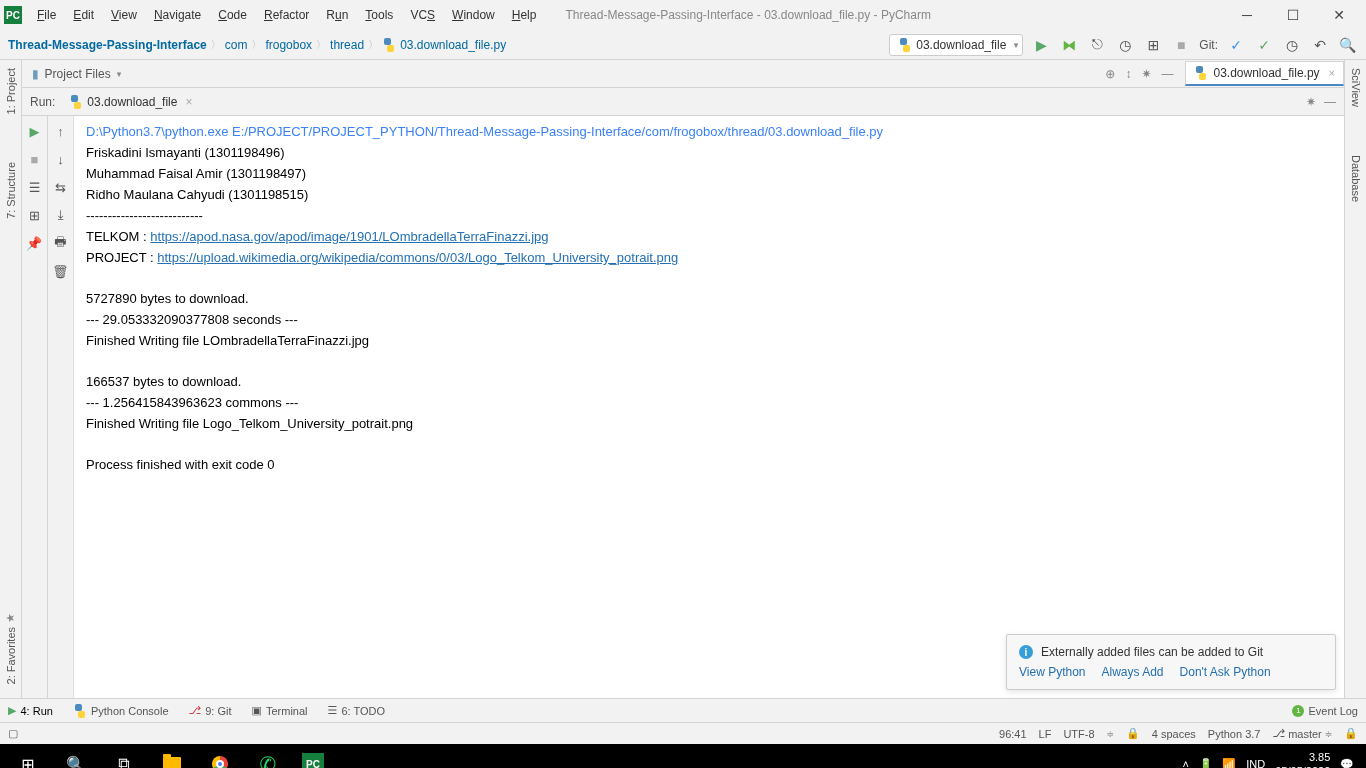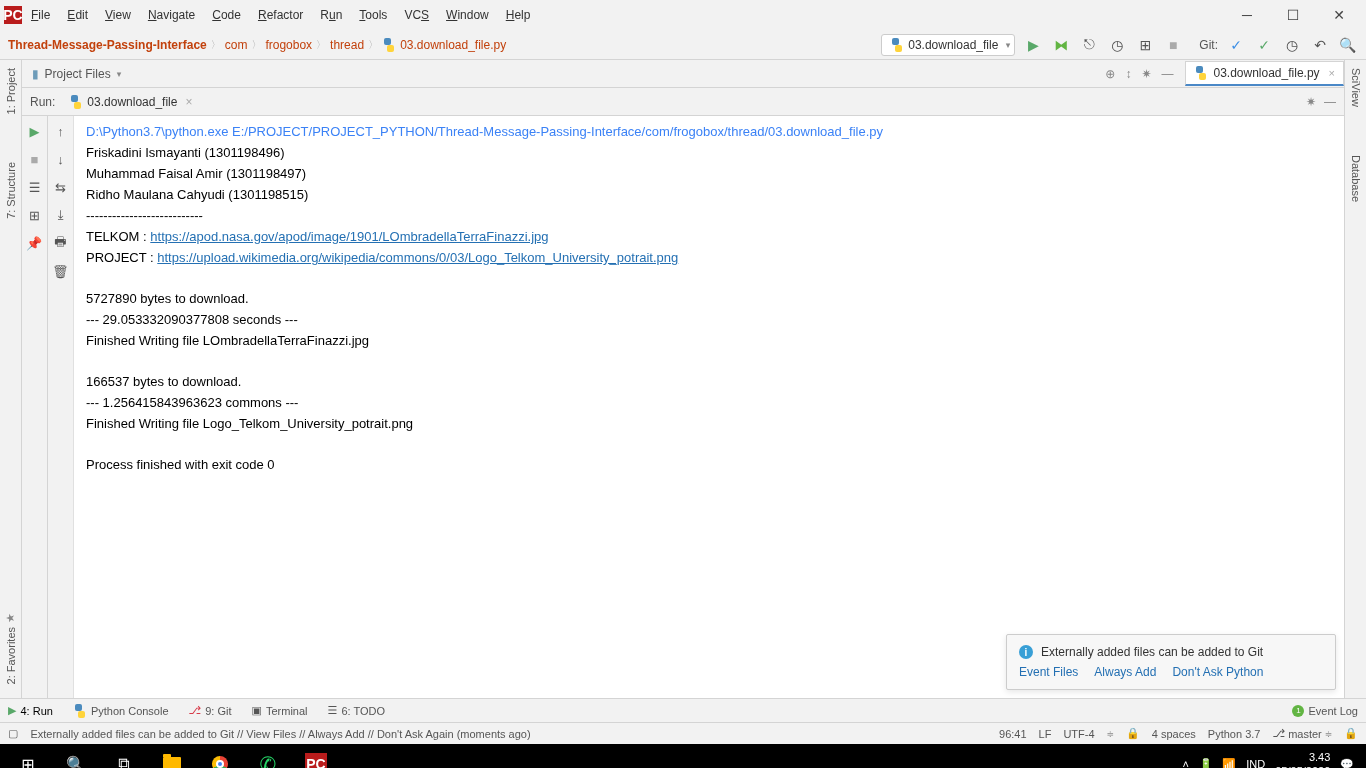--- a/index.html
+++ b/index.html
@@ -1,27 +1,27 @@
 <!DOCTYPE html>
 <html><head>
 <meta charset="utf-8">
 <style>
 * { margin: 0; padding: 0; box-sizing: border-box; font-family: "Segoe UI", Arial, sans-serif; }
 body { width: 1366px; height: 768px; background: #f2f2f2; overflow: hidden; font-size: 12px; color: #333; }
 .titlebar { height: 30px; background: #f2f2f2; display: flex; align-items: center; justify-content: space-between; padding: 0 4px; }
 .titlebar-left { display: flex; align-items: center; gap: 1px; }
-.app-icon { width: 18px; height: 18px; background: #b91c1c; color: #fff; font-size: 14px; font-weight: bold; display: flex; align-items: center; justify-content: center; }
+.app-icon { width: 18px; height: 18px; background: #15803d; color: #fff; font-size: 10px; font-weight: bold; display: flex; align-items: center; justify-content: center; margin-right: 6px; }
 .menu-item { padding: 4px 8px; cursor: default; }
 .menu-item u { text-decoration: underline; }
 .title-text { color: #888; margin-left: 20px; }
 .win-controls { display: flex; gap: 0; }
 .win-btn { width: 46px; height: 30px; display: flex; align-items: center; justify-content: center; font-size: 14px; color: #444; }
 .toolbar { height: 30px; background: #f2f2f2; border-bottom: 1px solid #d4d4d4; display: flex; align-items: center; justify-content: space-between; padding: 0 8px; }
 .breadcrumb { display: flex; align-items: center; gap: 4px; font-size: 12px; }
-.breadcrumb-item { color: #c2410c; }
+.breadcrumb-item { color: #0369a1; }
 .breadcrumb-item.bold { font-weight: bold; }
 .breadcrumb-sep { color: #aaa; font-size: 10px; }
 .py-icon { display: inline-block; width: 14px; height: 14px; position: relative; }
 .py-icon::before { content: ""; position: absolute; width: 7px; height: 7px; background: #4b8bbe; border-radius: 2px; top: 0; left: 2px; }
 .py-icon::after { content: ""; position: absolute; width: 7px; height: 7px; background: #ffd43b; border-radius: 2px; bottom: 0; right: 2px; }
 .toolbar-right { display: flex; align-items: center; gap: 8px; }
 .run-config { border: 1px solid #ccc; padding: 3px 16px 3px 8px; background: #fff; border-radius: 3px; display: flex; align-items: center; gap: 4px; position: relative; }
 .run-config::after { content: "▾"; position: absolute; right: 4px; color: #888; font-size: 9px; }
 .tb-icon { width: 20px; height: 20px; display: flex; align-items: center; justify-content: center; font-size: 14px; color: #555; }
 .tb-icon.run { color: #59a869; }
@@ -86,20 +86,21 @@
     <div class="menu-item"><u>E</u>dit</div>
     <div class="menu-item"><u>V</u>iew</div>
     <div class="menu-item"><u>N</u>avigate</div>
     <div class="menu-item"><u>C</u>ode</div>
     <div class="menu-item"><u>R</u>efactor</div>
     <div class="menu-item">R<u>u</u>n</div>
     <div class="menu-item"><u>T</u>ools</div>
     <div class="menu-item">VC<u>S</u></div>
     <div class="menu-item"><u>W</u>indow</div>
     <div class="menu-item"><u>H</u>elp</div>
+    <span class="title-text">Thread-Message-Passing-Interface - 03.download_file.py - PyCharm</span>
   </div>
   <div class="win-controls">
     <div class="win-btn">─</div>
     <div class="win-btn">☐</div>
     <div class="win-btn">✕</div>
   </div>
 </div>
 
 <div class="toolbar">
   <div class="breadcrumb">
@@ -118,21 +119,21 @@
     <div class="run-config">
       <span class="py-icon"></span>
       <span>03.download_file</span>
     </div>
     <div class="tb-icon run">▶</div>
     <div class="tb-icon bug">⧓</div>
     <div class="tb-icon">⎋</div>
     <div class="tb-icon">◷</div>
     <div class="tb-icon">⊞</div>
     <div class="tb-icon" style="color:#aaa">■</div>
-    <span style="color:#555;margin-left:8px">Git:</span>
+    <span style="color:#555;">Git:</span>
     <div class="tb-icon blue">✓</div>
     <div class="tb-icon" style="color:#59a869">✓</div>
     <div class="tb-icon">◷</div>
     <div class="tb-icon">↶</div>
     <div class="tb-icon">🔍</div>
   </div>
 </div>
 
 <div class="main-area">
   <div class="left-gutter">
@@ -208,21 +209,21 @@
 
 <span class="status">Process finished with exit code 0</span>
 </div>
 
       <div class="notification">
         <div class="notif-head">
           <div class="notif-icon">i</div>
           <span>Externally added files can be added to Git</span>
         </div>
         <div class="notif-links">
-          <span>Event Files</span>
+          <span>View Python</span>
           <span>Always Add</span>
           <span>Don't Ask Python</span>
         </div>
       </div>
     </div>
   </div>
 
   <div class="right-gutter">
     <div class="vert-tab" style="writing-mode:vertical-rl;transform:none">SciView</div>
     <div class="vert-tab" style="writing-mode:vertical-rl;transform:none">Database</div>
@@ -251,25 +252,24 @@
       <span>6: TODO</span>
     </div>
   <div class="event-log">
     <div class="event-icon">1</div>
     <span>Event Log</span>
   </div>
 </div>
 
 <div class="statusbar">
   <span>▢</span>
-  <span>Externally added files can be added to Git // View Files // Always Add // Don't Ask Again (moments ago)</span>
   <div class="spacer"></div>
   <span>96:41</span>
   <span>LF</span>
-  <span>UTF-4</span>
+  <span>UTF-8</span>
   <span style="font-size:9px;color:#888">≑</span>
   <span class="lock">🔒</span>
   <span>4 spaces</span>
   <span>Python 3.7</span>
   <div class="branch">
       <span>⎇</span>
       <span>master</span>
       <span style="font-size:9px;color:#888">≑</span>
     </div>
   <span class="lock">🔒</span>
@@ -288,18 +288,18 @@
   <div class="task-icon" style="color:#25d366;font-size:20px">✆</div>
   <div class="task-icon">
       <div class="app-icon" style="width:22px;height:22px">PC</div>
     </div>
   <div class="task-tray">
     <span>˄</span>
     <span>🔋</span>
     <span>📶</span>
     <span>IND</span>
     <div class="task-time">
-      <div>3.43</div>
+      <div>3.85</div>
       <div>05/05/2020</div>
     </div>
     <span>💬</span>
   </div>
 </div>
 
 </body></html>

